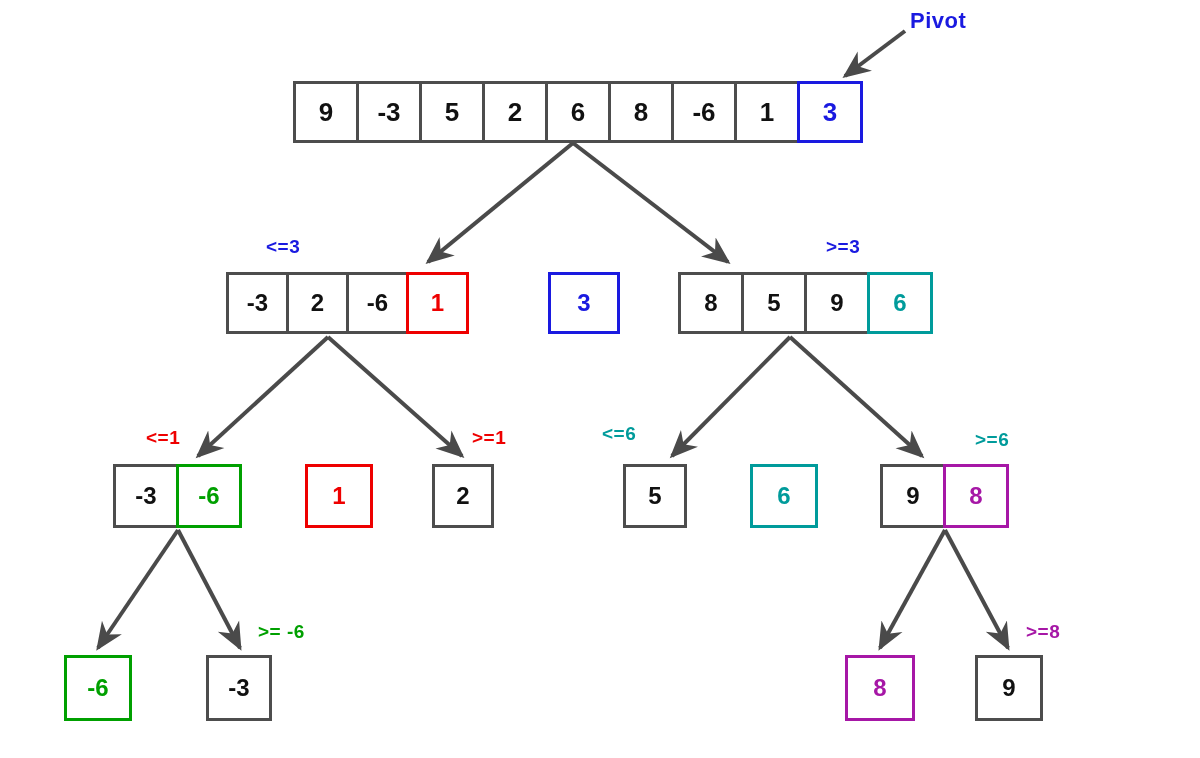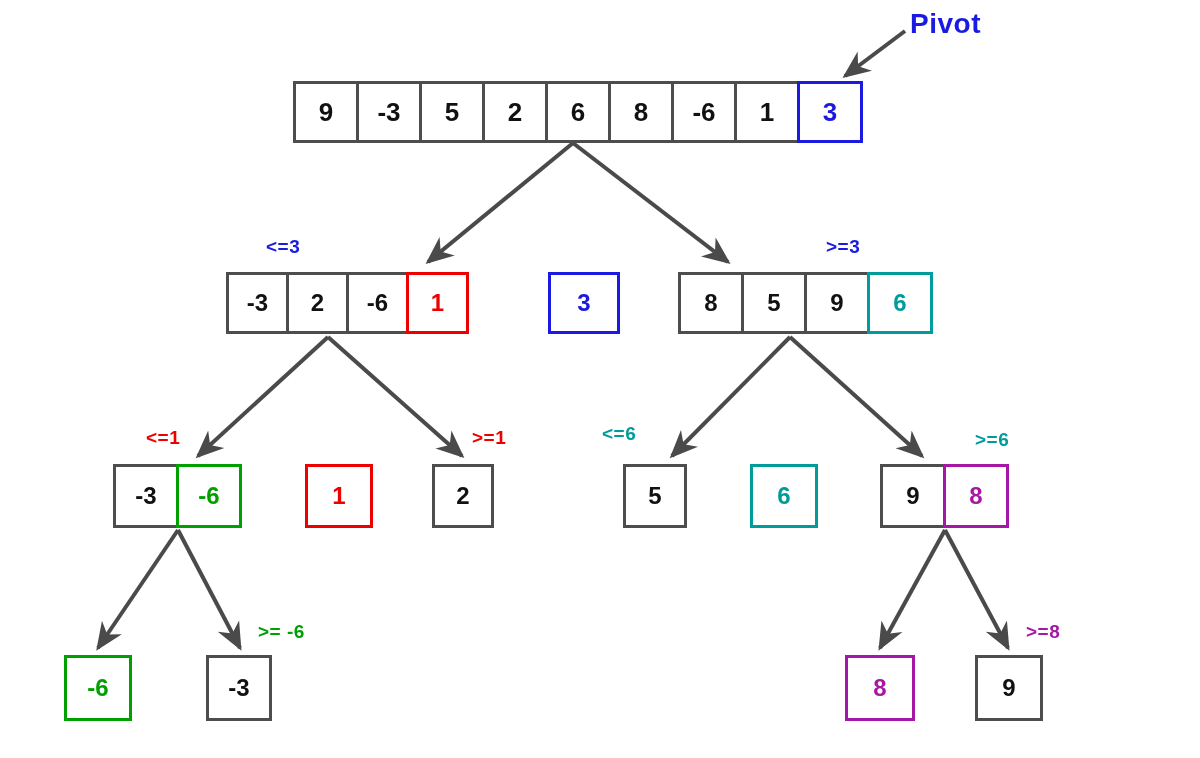--- a/index.html
+++ b/index.html
@@ -22,21 +22,21 @@
     margin-left:-3px;
     position:relative;
   }
   .cell:first-child{margin-left:0;}
   .cell.hi{z-index:5;}
 
   .label{
     position:absolute;font-weight:bold;white-space:nowrap;
     letter-spacing:0.5px;
   }
-  .pivot-label{font-size:28px;}
+  .pivot-label{font-size:22px;}
   .cmp-label{font-size:19px;}
 </style>
 </head>
 <body>
 
 <div id="stage">
 
   <svg class="arrows" viewBox="0 0 1200 758">
     <defs>
       <marker id="ah" markerWidth="9" markerHeight="9" refX="6.2" refY="3.2" orient="auto" markerUnits="strokeWidth">

